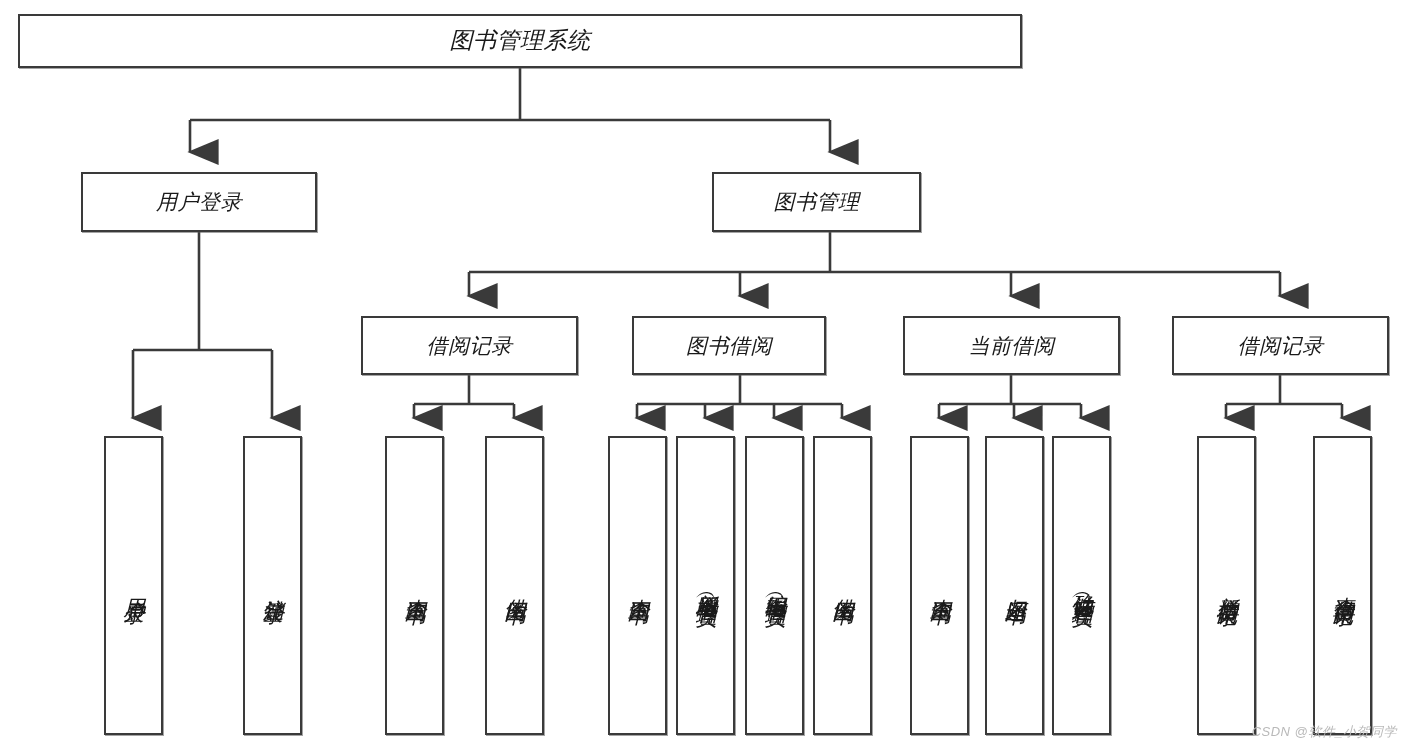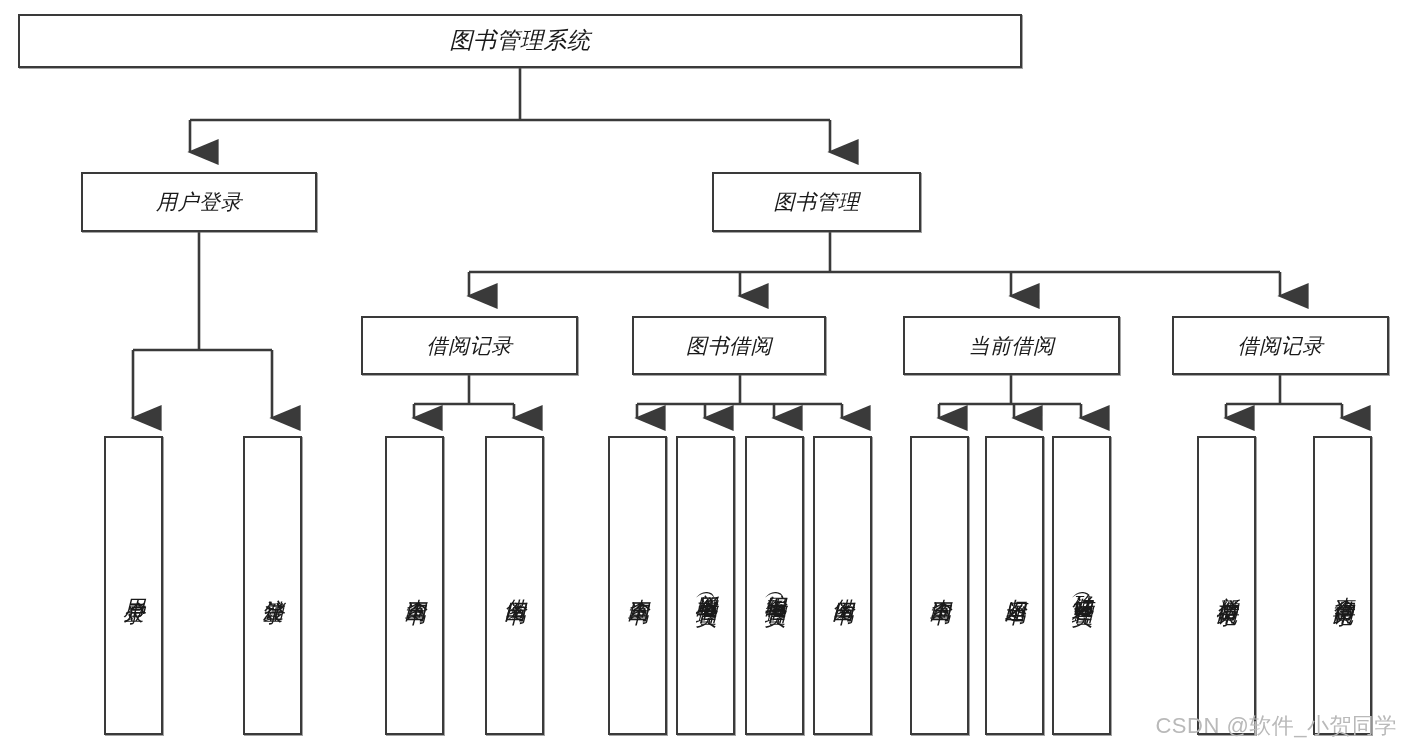--- a/index.html
+++ b/index.html
@@ -56,25 +56,26 @@
     position: absolute;
     left: 0; top: 0;
     width: 1405px;
     height: 747px;
     pointer-events: none;
   }
   #watermark {
     position: absolute;
     right: 8px;
     bottom: 6px;
-    font-size: 22px;
+    font-size: 13px;
     color: #b9b9b9;
     letter-spacing: 0.5px;
     white-space: nowrap;
     font-family: "Liberation Sans", "DejaVu Sans", sans-serif;
+    font-style: italic;
   }
 </style>
 </head>
 <body>
 
 <div id="diagram-root">
 
   <svg id="connector-layer" viewBox="0 0 1405 747" width="1405" height="747" xmlns="http://www.w3.org/2000/svg">
     <defs>
       <marker id="arrow" viewBox="0 0 10 12" refX="5" refY="11" markerWidth="10" markerHeight="12" orient="auto-start-reverse">

